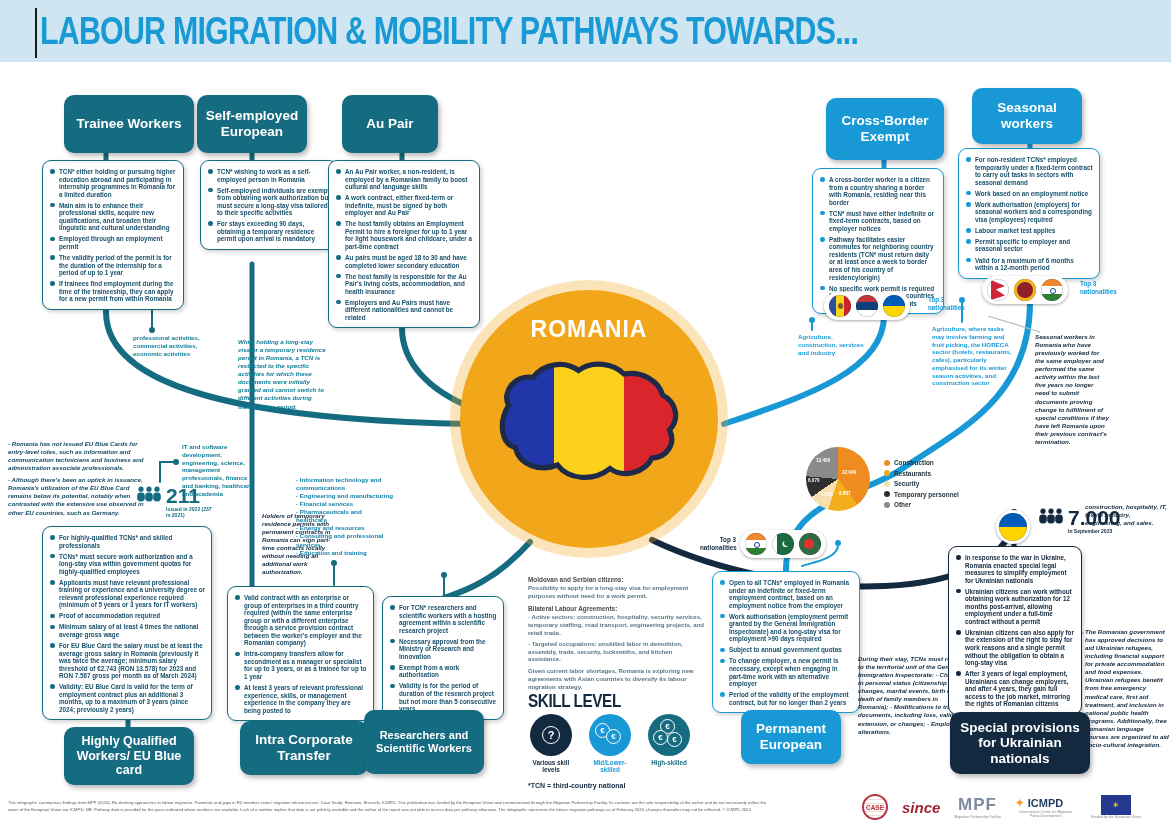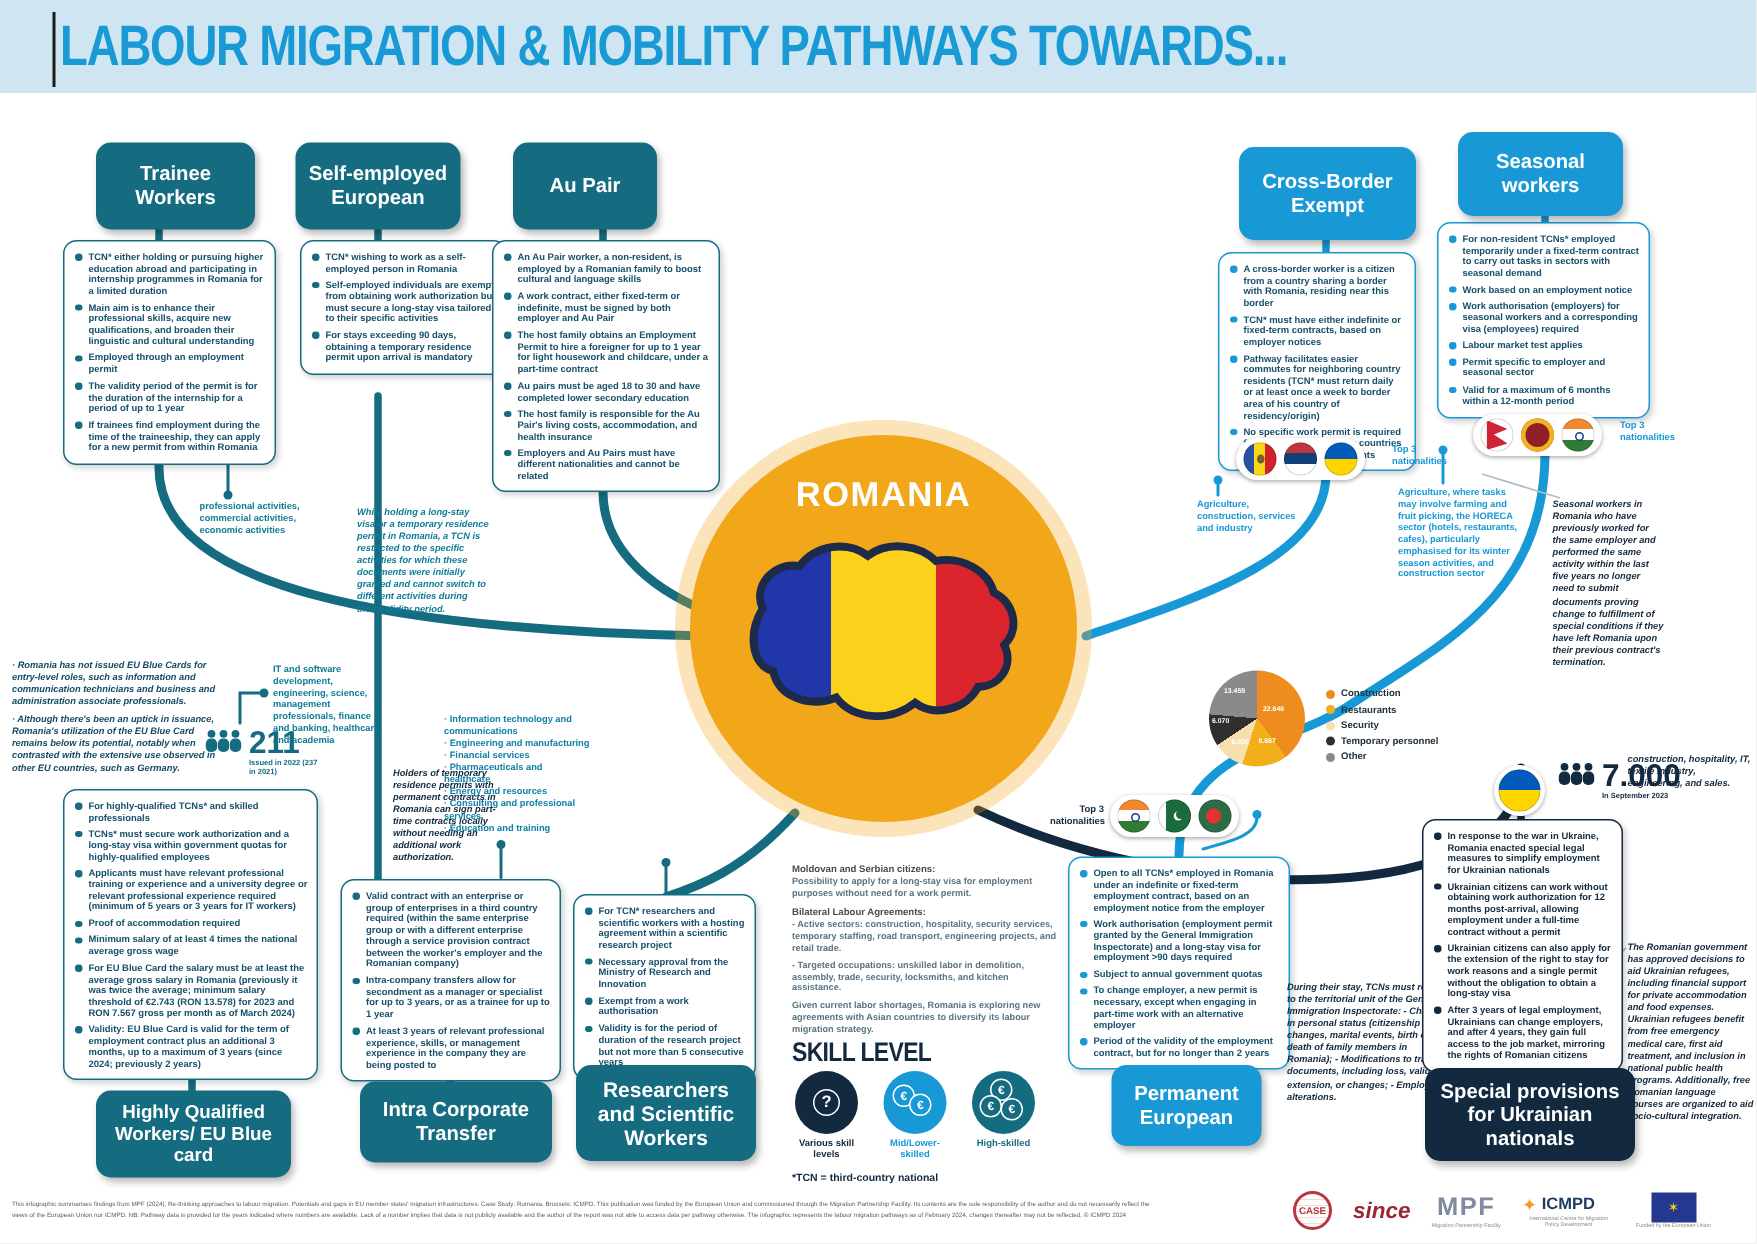--- a/index.html
+++ b/index.html
@@ -221,21 +221,21 @@
       </defs>
       <g clip-path="url(#roClip)">
         <rect x="0" y="0" width="40" height="80" fill="#2136a8"></rect>
         <rect x="40" y="0" width="40" height="80" fill="#fcd11b"></rect>
         <rect x="80" y="0" width="40" height="80" fill="#d9252b"></rect>
       </g>
       <path d="M14,30 C10,22 18,12 28,14 C34,6 46,4 54,10 C62,4 74,6 80,12 C90,10 100,16 102,24 C110,28 112,38 106,44 C110,52 104,60 96,60 C92,68 80,72 72,66 C62,74 48,72 42,64 C32,68 20,64 18,54 C10,52 8,40 14,30 Z" fill="none" stroke="#1d2a4a" stroke-width="3"></path>
     </svg>
   </div>
 
-  <div class="pbox teal" style="left:64px; top:95px; width:106px; height:58px;">
+  <div class="pbox teal" style="left:64px; top:95px; width:130px; height:58px;">
     <span>Trainee Workers</span>
     </div>
   <div class="pbox teal" style="left:197px; top:95px; width:110px; height:58px;">
     <span>Self-employed European</span>
     </div>
   <div class="pbox teal" style="left:342px; top:95px; width:96px; height:58px;">
     <span>Au Pair</span>
     </div>
   <div class="pbox blue" style="left:826px; top:98px; width:118px; height:62px;">
     <span>Cross-Border Exempt</span>
@@ -367,21 +367,21 @@
       <li>Validity is for the period of duration of the research project but not more than 5 consecutive years</li>
     </ul>
   </div>
 
   <div class="pbox teal" style="left:64px; top:727px; width:130px; height:58px; font-size:12.5px;">
     <span>Highly Qualified Workers/ EU Blue card</span>
     </div>
   <div class="pbox teal" style="left:240px; top:721px; width:128px; height:54px;">
     <span>Intra Corporate Transfer</span>
     </div>
-  <div class="pbox teal" style="left:384px; top:710px; width:120px; height:64px; font-size:14px;">
+  <div class="pbox teal" style="left:364px; top:710px; width:120px; height:64px; font-size:11px;">
     <span>Researchers and Scientific Workers</span>
     </div>
 
   <div id="mid-info">
     <div class="hd">Moldovan and Serbian citizens:</div>
     <div class="tx">Possibility to apply for a long-stay visa for employment purposes without need for a work permit.</div>
     <div class="hd">Bilateral Labour Agreements:</div>
     <div class="tx">- Active sectors: construction, hospitality, security services, temporary staffing, road transport, engineering projects, and retail trade.</div>
     <div class="tx" style="margin-top:3px;">- Targeted occupations: unskilled labor in demolition, assembly, trade, security, locksmiths, and kitchen assistance.</div>
     <div class="tx" style="margin-top:4px;">Given current labor shortages, Romania is exploring new agreements with Asian countries to diversify its labour migration strategy.</div>

